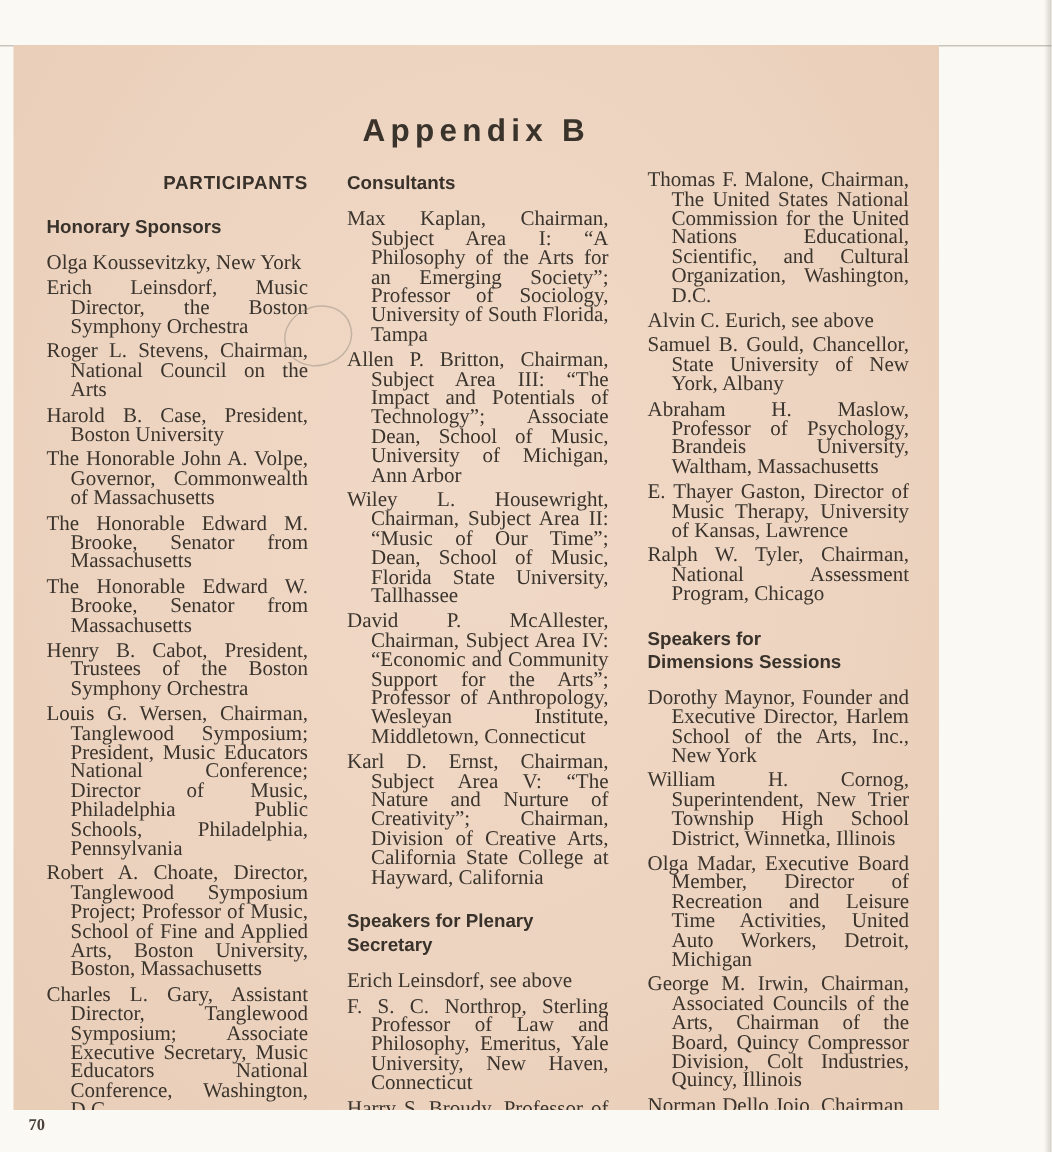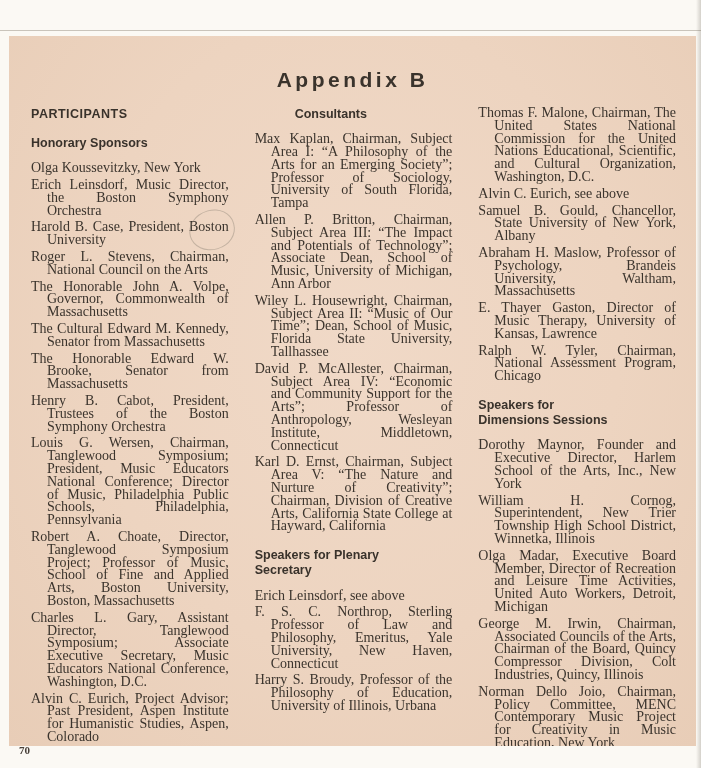--- a/index.html
+++ b/index.html
@@ -14,24 +14,24 @@
     position: absolute; top: 30px; left: 0;
     width: 701px; height: 1px;
     background: #c9c4bb;
   }
   .edge-right {
     position: absolute; top: 0; right: 0;
     width: 5px; height: 768px;
     background: linear-gradient(to right, rgba(110,104,94,0), rgba(110,104,94,0.28));
   }
   .page {
-    position: absolute; left: 9px; top: 36px;
-    width: 687px; height: 710px;
+    position: absolute; left: 9px; top: 30px;
+    width: 617px; height: 710px;
     background: radial-gradient(ellipse at 50% 42%, #f0d9c7 0%, #edd4c0 55%, #e8cdb7 100%);
-    padding-top: 32px;
+    padding-top: 46px;
     overflow: hidden;
   }
   .title {
     text-align: center;
     font-family: "Liberation Sans", sans-serif;
     font-weight: 700;
     font-size: 21px;
     letter-spacing: 3.5px;
     color: #3a332c;
   }
@@ -39,34 +39,34 @@
     display: flex;
     gap: 26px;
     padding: 15px 20px 0 22px;
   }
   .col { flex: 1; min-width: 0; }
   .col-header {
     font-family: "Liberation Sans", sans-serif;
     font-weight: 700;
     font-size: 12.5px;
     letter-spacing: .5px;
-    text-align: left;
+    text-align: right;
     color: #39322b;
     margin-bottom: 13px;
   }
   .heading {
     font-family: "Liberation Sans", sans-serif;
     font-weight: 700;
     font-size: 12.5px;
     line-height: 1.22;
     color: #39322b;
     margin: 15px 0 11px;
     white-space: pre-line;
   }
-  .col .heading:first-child { margin-top: 0; margin-left: 40px; }
+  .col .heading:first-child { margin-top: 0; }
   .entry {
     font-size: 14px;
     line-height: 12.8px;
     color: #3b342d;
     text-align: justify;
     padding-left: 16px;
     text-indent: -16px;
     margin-bottom: 4px;
   }
   .pencil-mark {
@@ -90,24 +90,24 @@
 <div class="scan-top-line"></div>
 
 <div class="page">
   <div class="title">Appendix B</div>
   <div class="columns" id="columns">
       <div class="col">
         <div class="col-header">PARTICIPANTS</div>
         <div class="heading">Honorary Sponsors</div>
         <div class="entry">Olga Koussevitzky, New York</div>
         <div class="entry">Erich Leinsdorf, Music Director, the Boston Symphony Orchestra</div>
+        <div class="entry">Roger L. Stevens, Chairman, National Council on the Arts</div>
         <div class="entry">Harold B. Case, President, Boston University</div>
-        <div class="entry">Roger L. Stevens, Chairman, National Council on the Arts</div>
         <div class="entry">The Honorable John A. Volpe, Governor, Commonwealth of Massachusetts</div>
-        <div class="entry">The Cultural Edward M. Kennedy, Senator from Massachusetts</div>
+        <div class="entry">The Honorable Edward M. Brooke, Senator from Massachusetts</div>
         <div class="entry">The Honorable Edward W. Brooke, Senator from Massachusetts</div>
         <div class="entry">Henry B. Cabot, President, Trustees of the Boston Symphony Orchestra</div>
         <div class="entry">Louis G. Wersen, Chairman, Tanglewood Symposium; President, Music Educators National Conference; Director of Music, Philadelphia Public Schools, Philadelphia, Pennsylvania</div>
         <div class="entry">Robert A. Choate, Director, Tanglewood Symposium Project; Professor of Music, School of Fine and Applied Arts, Boston University, Boston, Massachusetts</div>
         <div class="entry">Charles L. Gary, Assistant Director, Tanglewood Symposium; Associate Executive Secretary, Music Educators National Conference, Washington, D.C.</div>
         <div class="entry">Alvin C. Eurich, Project Advisor; Past President, Aspen Institute for Humanistic Studies, Aspen, Colorado</div>
       </div>
       <div class="col">
         <div class="heading">Consultants</div>
         <div class="entry">Max Kaplan, Chairman, Subject Area I: “A Philosophy of the Arts for an Emerging Society”; Professor of Sociology, University of South Florida, Tampa</div>

